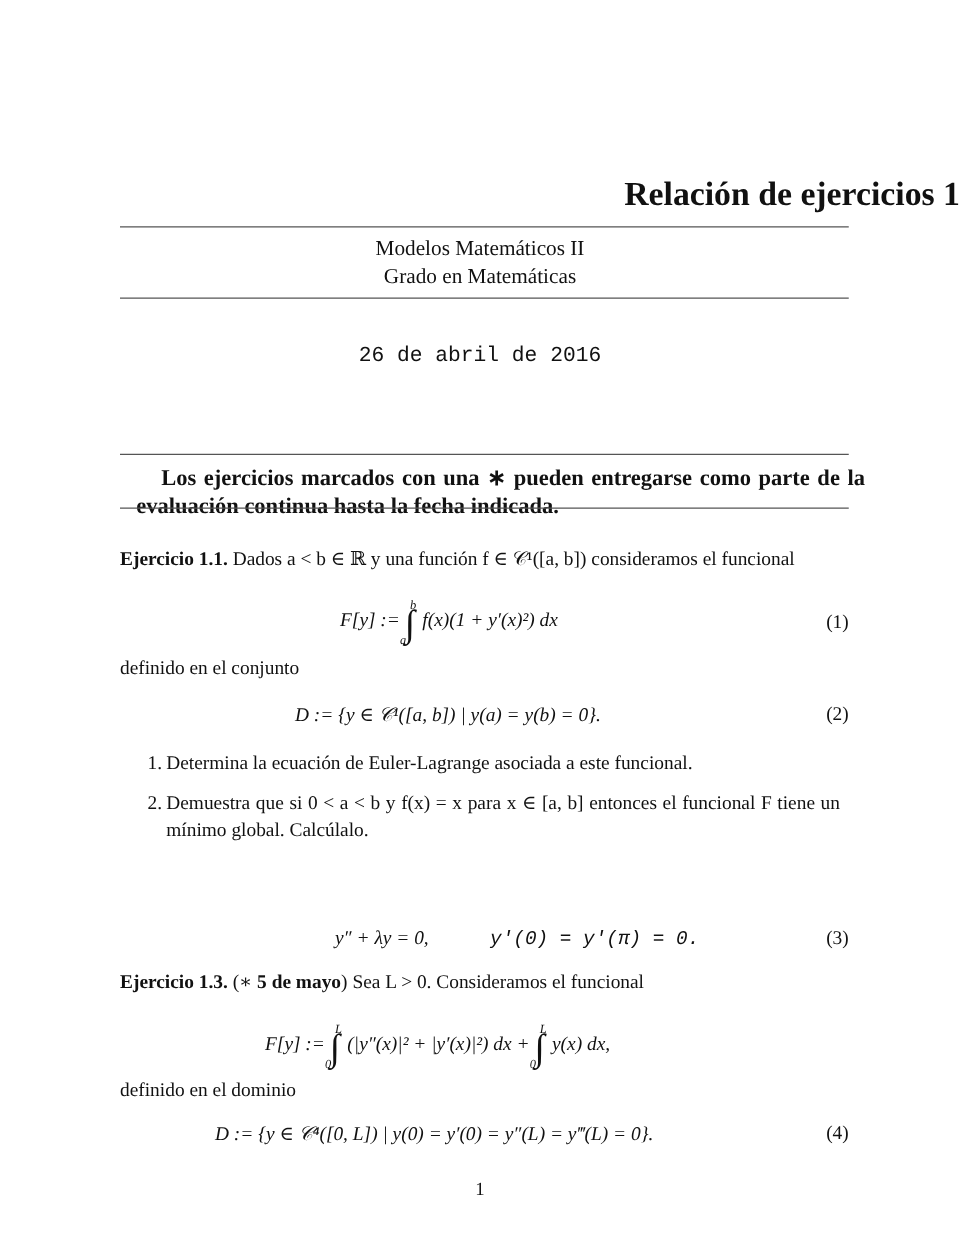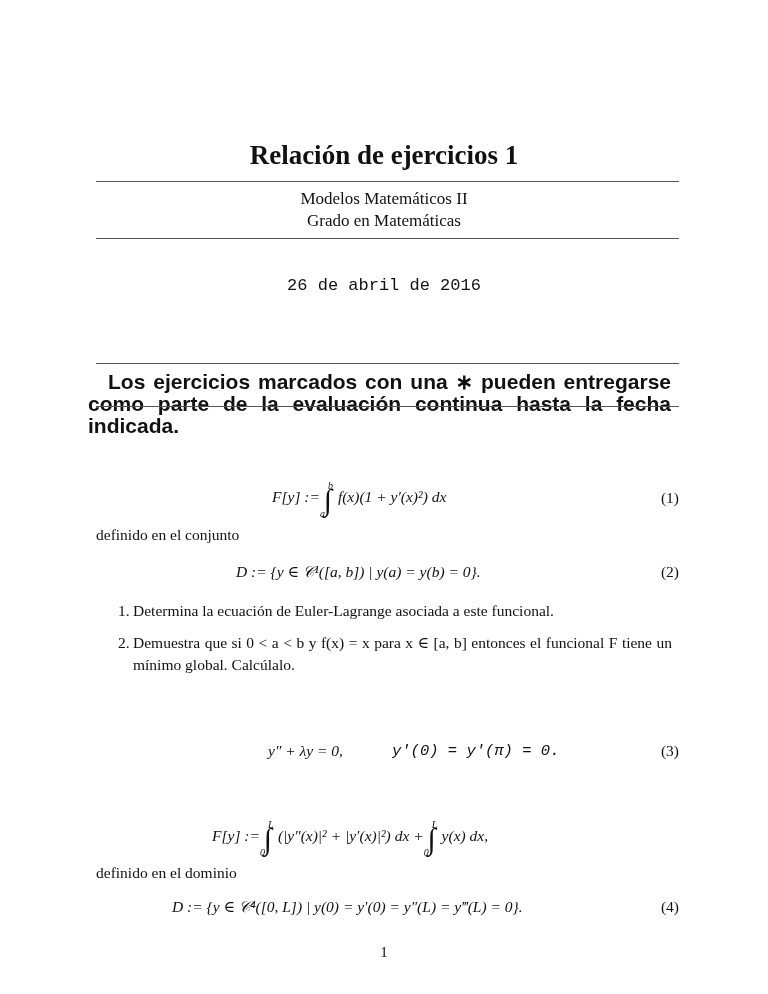--- a/index.html
+++ b/index.html
@@ -1,24 +1,24 @@
 <!DOCTYPE html>
 <html><head>
 <meta charset="utf-8">
 <style>
   html, body { margin:0; padding:0; background:#ffffff; }
   body { width:768px; height:994px; position:relative; overflow:hidden;
          font-family:"DejaVu Serif","Liberation Serif",serif; color:#111; }
   .page { position:absolute; left:0; top:0; width:768px; height:994px; }
   .abs { position:absolute; }
   .center { text-align:center; }
-  .title { left:0; width:768px; top:140px; font-size:27px; font-weight:bold; font-family:"Liberation Serif","DejaVu Serif",serif; }
+  .title { left:0; width:768px; top:140px; font-size:27px; font-weight:bold; font-family:"Liberation Serif","DejaVu Serif",serif;text-align:right; }
   .rule { position:absolute; left:96px; width:583px; height:1px; background:#555; }
   .sub { left:0; width:768px; font-size:17px; font-family:"Liberation Serif","DejaVu Serif",serif; }
-  .notice { left:88px; width:583px; top:371px; font-size:21px; font-weight:bold; line-height:22px; text-align:justify; font-family:Liberation Sans, sans-serif; text-indent:20px; }
+  .notice { left:109px; width:583px; top:371px; font-size:18px; font-weight:bold; line-height:22px; text-align:justify; font-family:Liberation Serif, serif; text-indent:20px; }
   .para { left:96px; width:583px; font-size:15.5px; line-height:22px; text-align:justify; font-family:"Liberation Serif","DejaVu Serif",serif; }
   .para b { font-weight:bold; }
   .eq { left:96px; width:583px; font-size:15.5px; font-family:"Liberation Serif","DejaVu Serif",serif; font-style:italic; }
   .eq .body { position:absolute; }
   .eq .num { position:absolute; right:0; font-style:normal; }
   .int { font-size:30px; font-style:normal; vertical-align:-8px; margin-right:2px; }
   .lim { position:relative; display:inline-block; width:0; font-size:10px; font-style:italic; }
   .lim .hi { position:absolute; top:-22px; left:-6px; }
   .lim .lo { position:absolute; top:6px; left:-14px; }
   .item { left:118px; width:561px; font-size:15.5px; line-height:22px; font-family:"Liberation Serif","DejaVu Serif",serif; }
@@ -36,20 +36,24 @@
   <div class="abs sub center" style="top:211px;">Grado en Matemáticas</div>
   <div class="abs sub center" style="top:189px;">Modelos Matemáticos II</div>
   <div class="rule" style="top:238px;"></div>
 
   <div class="abs sub center" style="top:276px;font-family:Liberation Mono, monospace;">26 de abril de 2016</div>
 
   <div class="rule" style="top:363px;"></div>
   <div class="abs notice">Los ejercicios marcados con una ∗ pueden entregarse como parte de la evaluación continua hasta la fecha indicada.</div>
   <div class="rule" style="top:406px;"></div>
 
+  <div class="abs para" style="top:437px;">
+    <b>Ejercicio 1.1.</b>
+    <span>Dados a &lt; b ∈ ℝ y una función f ∈ 𝒞¹([a, b]) consideramos el funcional</span>
+  </div>
 
   <div class="abs eq" style="top:475px; height:40px;">
     <span class="body" style="left:176px; top:8px;">
       <span>F[y] :=</span>
       <span class="int">∫</span><span class="lim"><span class="hi">b</span><span class="lo">a</span></span>
       <span>f(x)(1 + y′(x)²) dx</span>
     </span>
     <span class="num" style="top:14px;">(1)</span>
   </div>
 
@@ -69,20 +73,25 @@
     <span class="t">Demuestra que si 0 &lt; a &lt; b y f(x) = x para x ∈ [a, b] entonces el funcional F tiene un mínimo global. Calcúlalo.</span>
   </div>
 
 
   <div class="abs eq" style="top:742px; height:24px;">
     <span class="body" style="left:172px; top:0;">y″ + λy = 0,</span>
     <span class="body" style="left:296px; top:0;font-family:Liberation Mono, monospace;">y′(0) = y′(π) = 0.</span>
     <span class="num" style="top:0;">(3)</span>
   </div>
 
+  <div class="abs para" style="top:775px;">
+    <b>Ejercicio 1.3.</b>
+    <span>(∗ <b>5 de mayo</b>)</span>
+    <span>Sea L &gt; 0. Consideramos el funcional</span>
+  </div>
 
   <div class="abs eq" style="top:814px; height:40px;">
     <span class="body" style="left:116px; top:8px;">
       <span>F[y] :=</span>
       <span class="int">∫</span><span class="lim"><span class="hi">L</span><span class="lo">0</span></span>
       <span>(|y″(x)|² + |y′(x)|²) dx +</span>
       <span class="int">∫</span><span class="lim"><span class="hi">L</span><span class="lo">0</span></span>
       <span>y(x) dx,</span>
     </span>
   </div>

